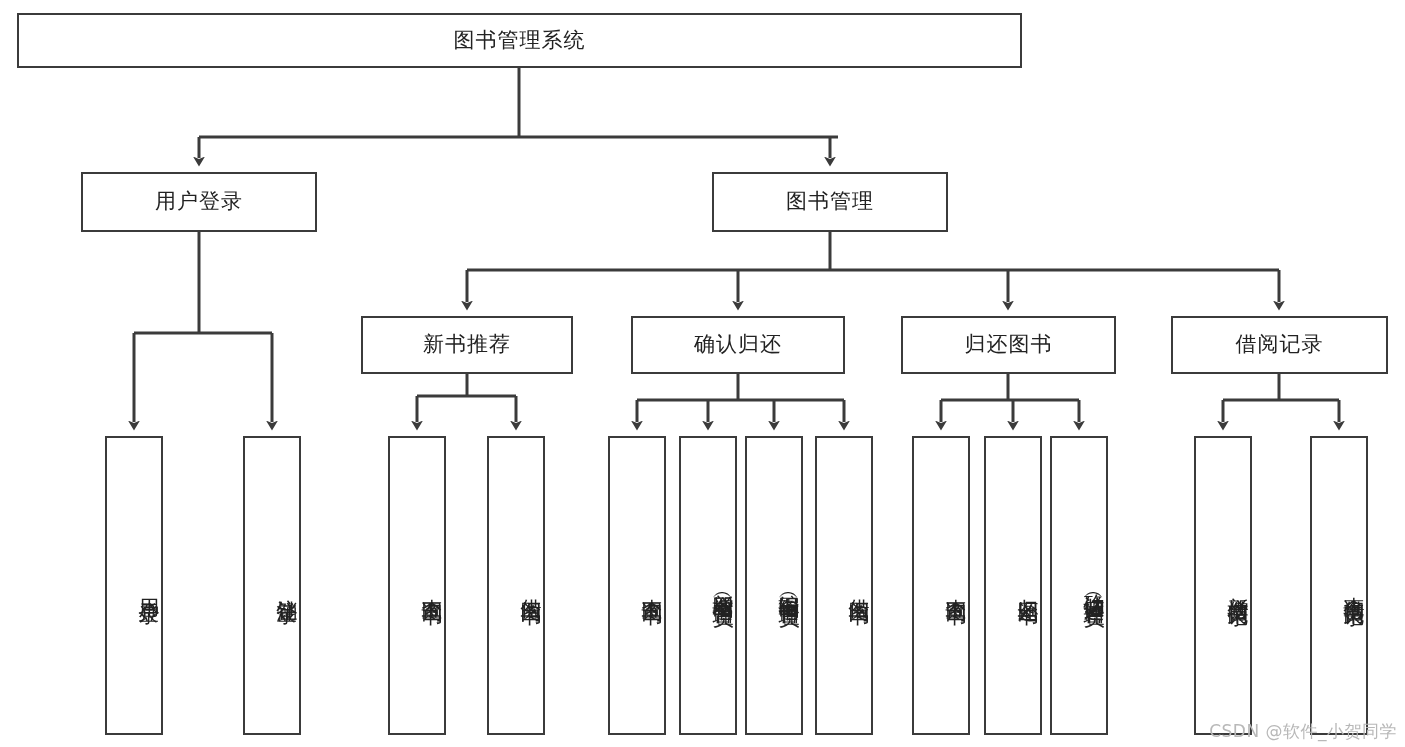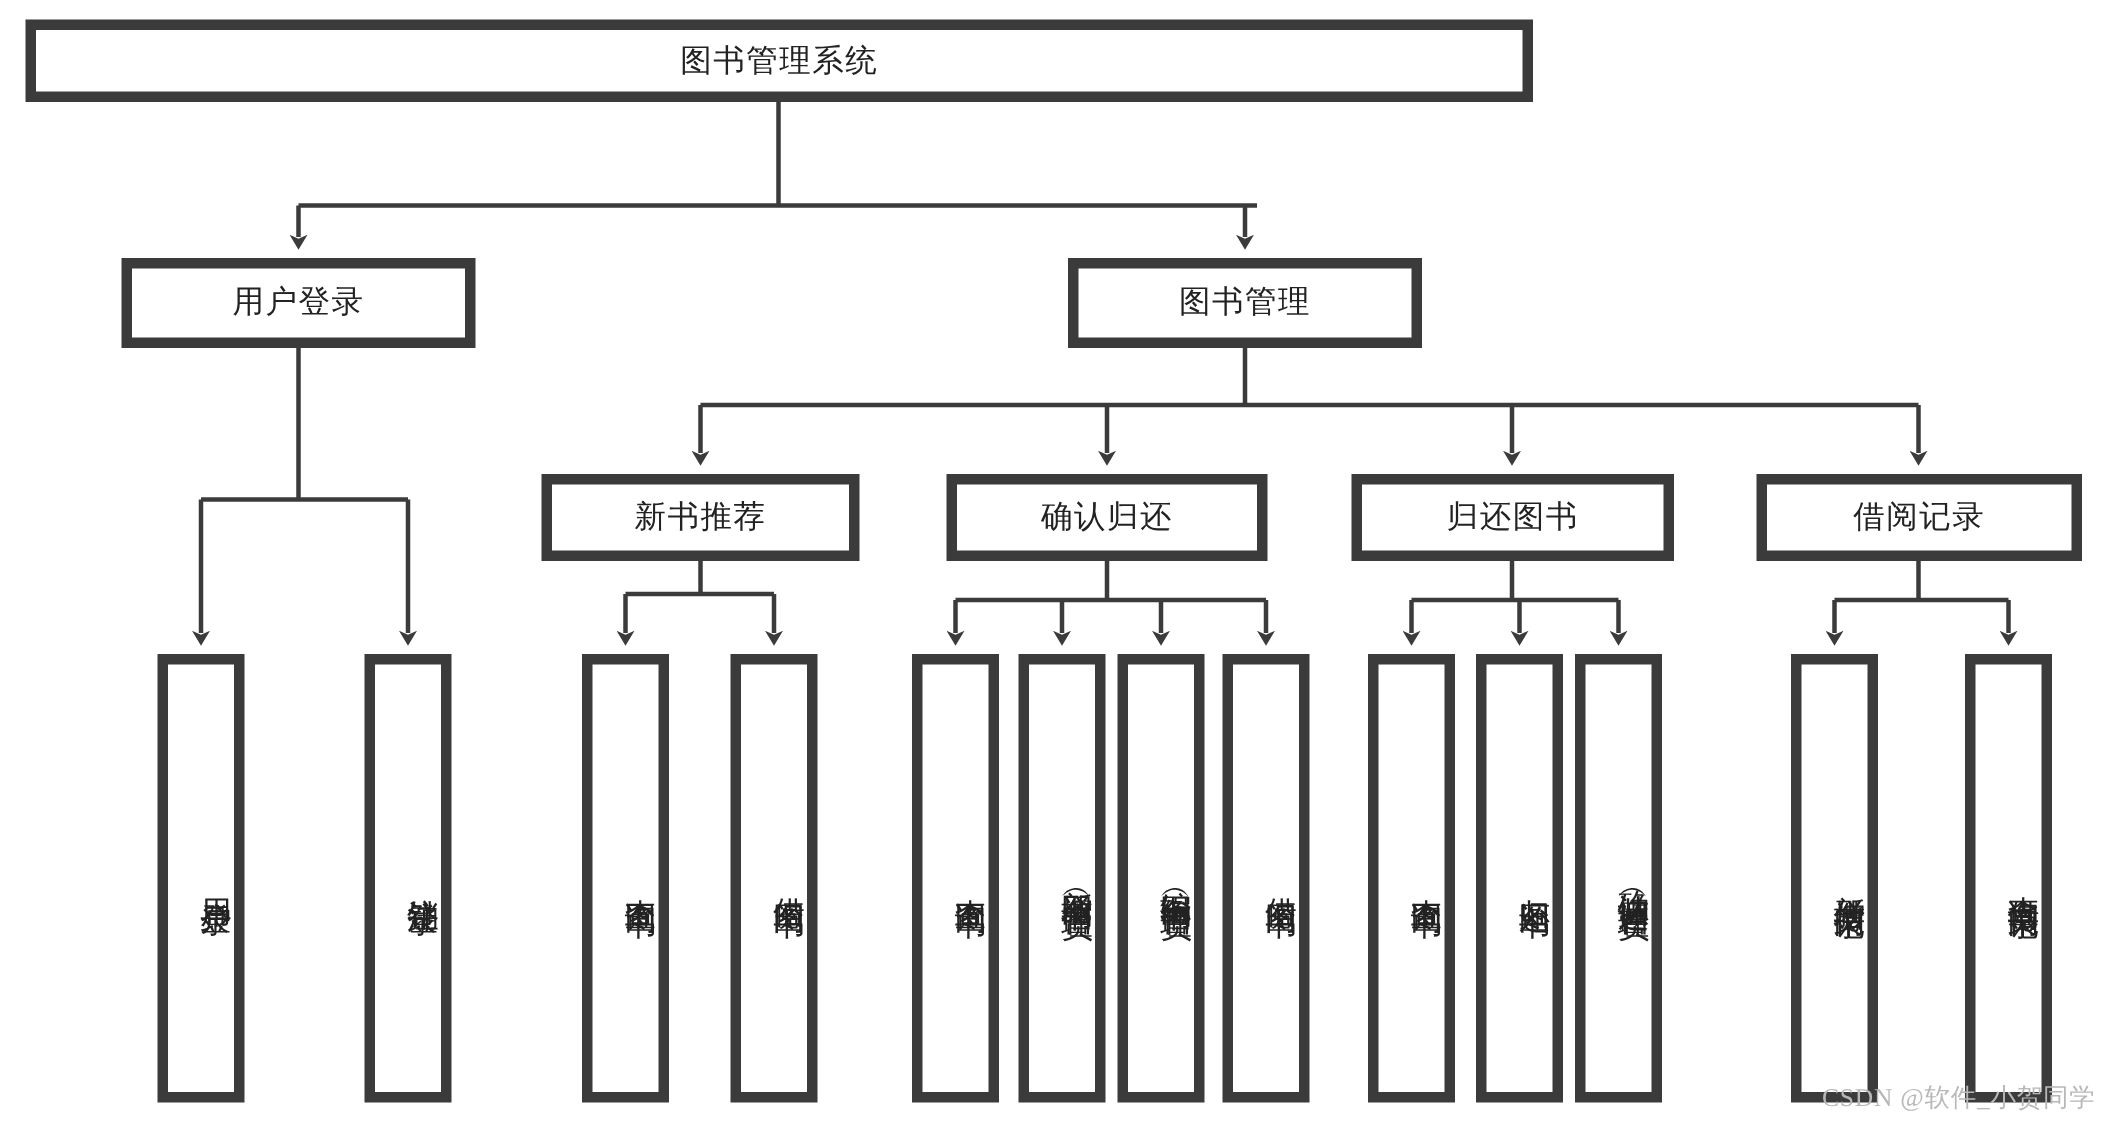--- a/index.html
+++ b/index.html
@@ -21,21 +21,21 @@
     position: absolute;
     left: 0;
     top: 0;
     width: 1405px;
     height: 747px;
     pointer-events: none;
   }
   .node {
     position: absolute;
     box-sizing: border-box;
-    border: 7px solid #c2410c;
+    border: 2px solid #c2410c;
     background: #ffffff;
     display: flex;
     align-items: center;
     justify-content: center;
     color: #222222;
     text-align: center;
   }
   .node.horiz {
     font-size: 21px;
     letter-spacing: 1px;
@@ -59,21 +59,20 @@
     display: block;
   }
   #watermark {
     position: absolute;
     right: 8px;
     bottom: 4px;
     font-size: 17px;
     color: #b8b8b8;
     white-space: nowrap;
     letter-spacing: 0.5px;
-    font-family: Liberation Serif, serif;
   }
 </style>
 </head>
 <body>
 
 <div id="canvas">
 
   <svg id="edges" viewBox="0 0 1405 747" width="1405" height="747">
     <defs>
       <marker id="arrowhead" markerWidth="10" markerHeight="12" refX="1.5" refY="6" orient="auto" markerUnits="userSpaceOnUse">

